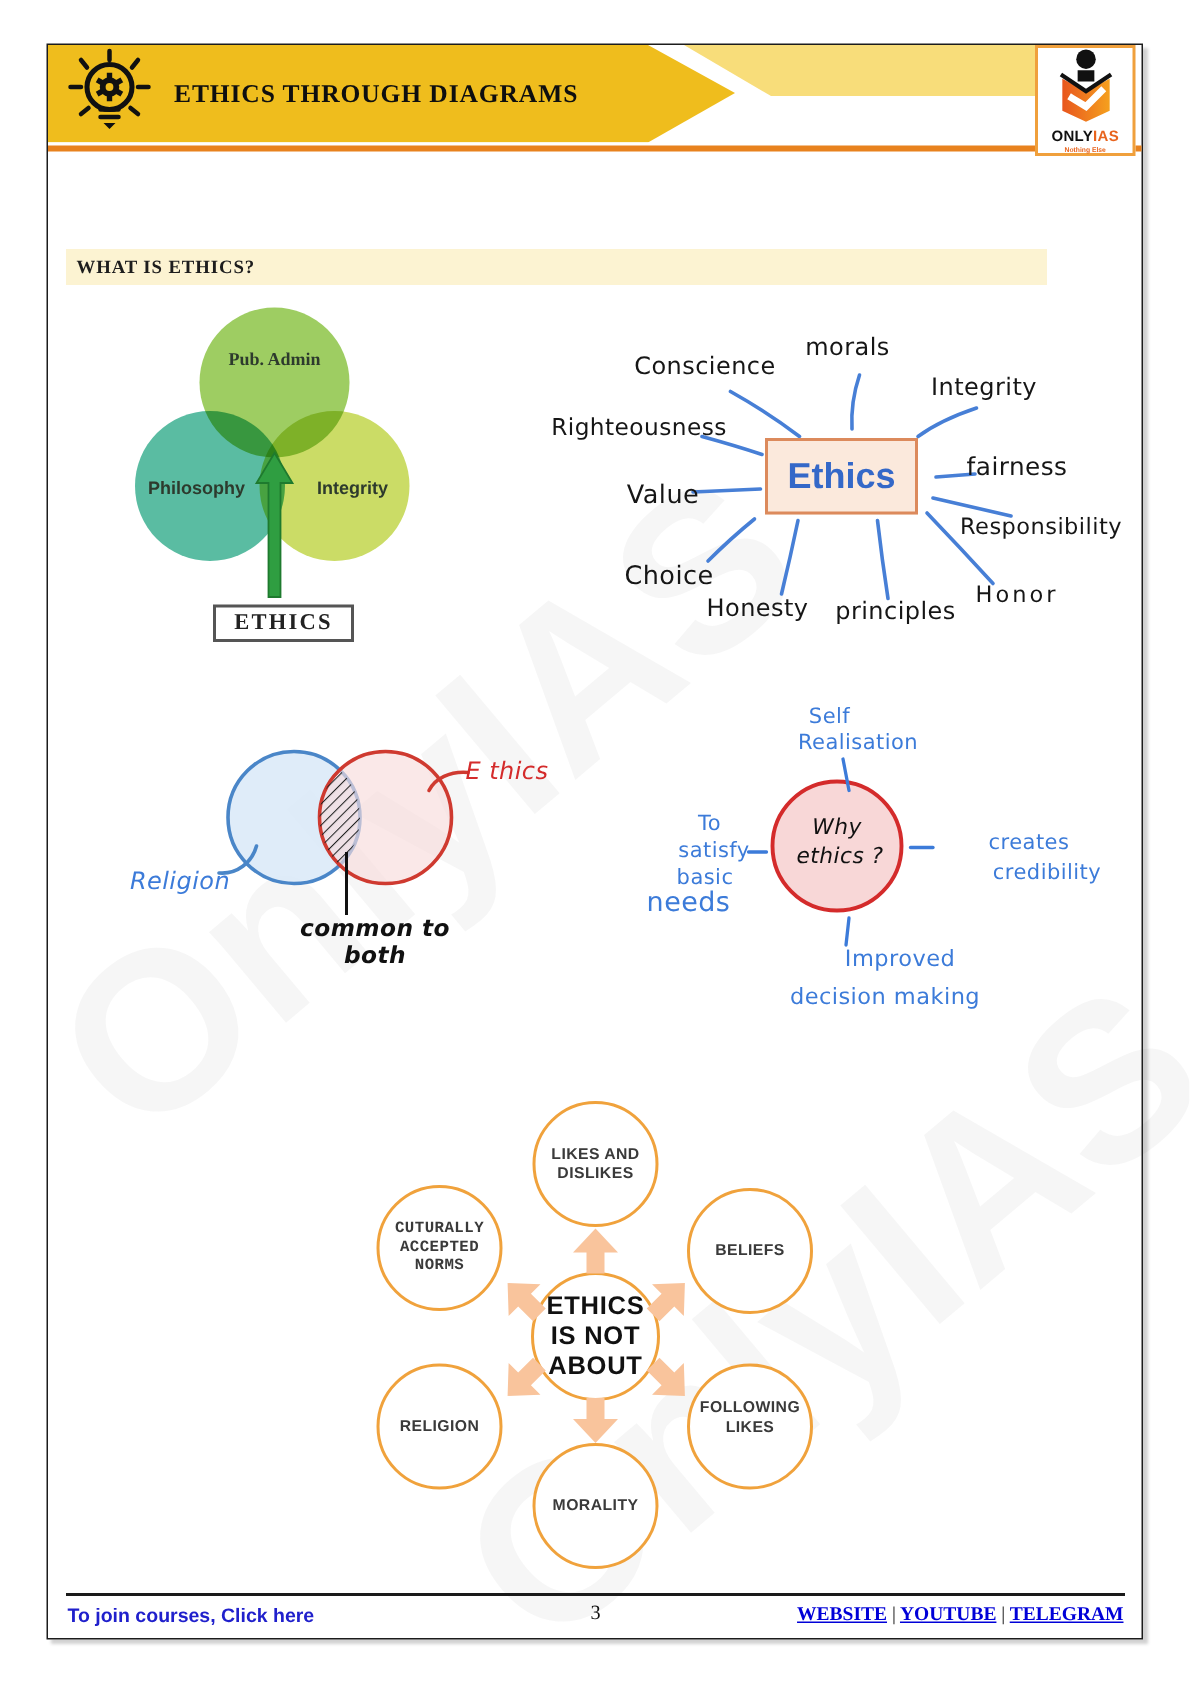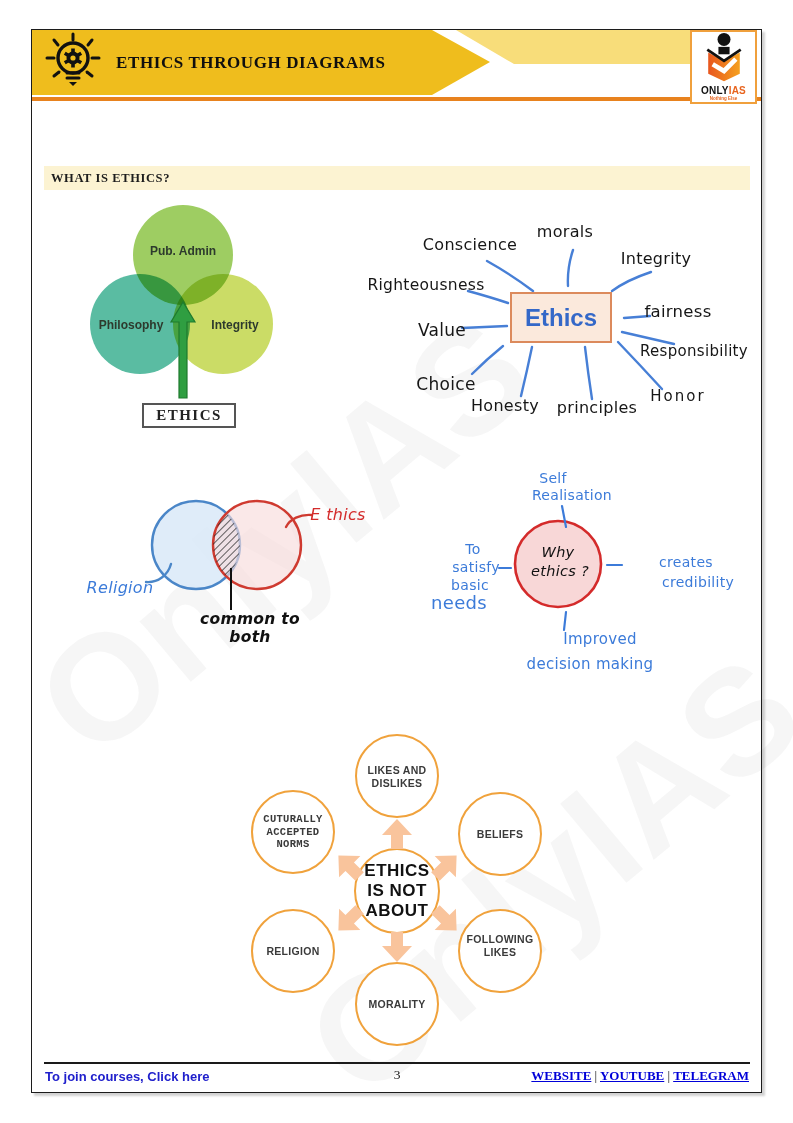--- a/index.html
+++ b/index.html
@@ -23,21 +23,21 @@
   .helptext{font:bold 9.5px "Liberation Sans",sans-serif;color:#161616;letter-spacing:.2px;}
   .rule{position:absolute;left:0;top:67px;width:729px;height:4px;background:#E8821E;z-index:2;}
   .logobox{position:absolute;left:658px;top:0px;width:67px;height:74px;background:#fff;
         border:2px solid #F0A03C;box-sizing:border-box;z-index:3;text-align:center;}
   .htitle{position:absolute;left:84px;top:0;height:65px;display:flex;align-items:center;z-index:3;
         font:bold 17px "Liberation Serif",serif;color:#0f0f0f;letter-spacing:.6px;}
   
   .titlebar{position:absolute;left:12px;top:87px;width:706px;height:31px;background:#EFC01D;z-index:2;
         display:flex;align-items:center;justify-content:center;
         font:bold 17.5px "Liberation Serif",serif;color:#141414;letter-spacing:1.2px;}
-  .secbar{position:absolute;left:12px;width:706px;height:24px;background:#FCF3D2;z-index:2;
+  .secbar{position:absolute;left:12px;width:654px;height:24px;background:#FCF3D2;z-index:2;
         display:flex;align-items:center;padding-left:7px;box-sizing:border-box;
         font:bold 12.5px "Liberation Serif",serif;color:#1d1d1d;letter-spacing:.6px;}
   
   .vcir{position:absolute;width:100px;height:100px;border-radius:50%;mix-blend-mode:multiply;z-index:2;}
   .vlabel{font:bold 12px "Liberation Sans",sans-serif;color:#2d3a2d;z-index:4;}
   .ethicsbox{position:absolute;left:110px;top:373px;width:94px;height:25px;background:#fff;
         border:2px solid #555;box-sizing:border-box;display:flex;align-items:center;justify-content:center;
         font:bold 15px "Liberation Serif",serif;color:#222;letter-spacing:1.5px;z-index:4;}
   
   .mmbox{position:absolute;left:478px;top:262px;width:102px;height:51px;background:#FBE9DC;
@@ -122,21 +122,21 @@
       </svg>
       <div class="brand"><span class="only">ONLY</span><span class="ias">IAS</span></div>
       <div class="tagline">Nothing Else</div>
     </div>
 
     <div class="secbar" style="top:136px;">WHAT IS ETHICS?</div>
 
     <div class="vcir" style="left:101px;top:175px;background:#9ECD62;"></div>
     <div class="vcir" style="left:58px;top:244px;background:#5ABCA2;"></div>
     <div class="vcir" style="left:141px;top:244px;background:#CBDC66;"></div>
-    <div class="abs ctr vlabel" style="left:151px;top:221px;">Pub. Admin</div>
+    <div class="abs ctr vlabel" style="left:151px;top:210px;font-family:Liberation Serif, serif;">Pub. Admin</div>
     <div class="abs ctr vlabel" style="left:99px;top:295px;">Philosophy</div>
     <div class="abs ctr vlabel" style="left:203px;top:295px;">Integrity</div>
     <div class="ethicsbox">ETHICS</div>
 
     <div class="mmbox">Ethics</div>
 
     <div class="abs ctr hand mterm" style="left:438px;top:214px;font-size:16px;">Conscience</div>
     <div class="abs ctr hand mterm" style="left:533px;top:201px;font-size:16px;">morals</div>
     <div class="abs ctr hand mterm" style="left:624px;top:228px;font-size:16px;">Integrity</div>
     <div class="abs ctr hand mterm" style="left:394px;top:255px;font-size:15.5px;">Righteousness</div>

